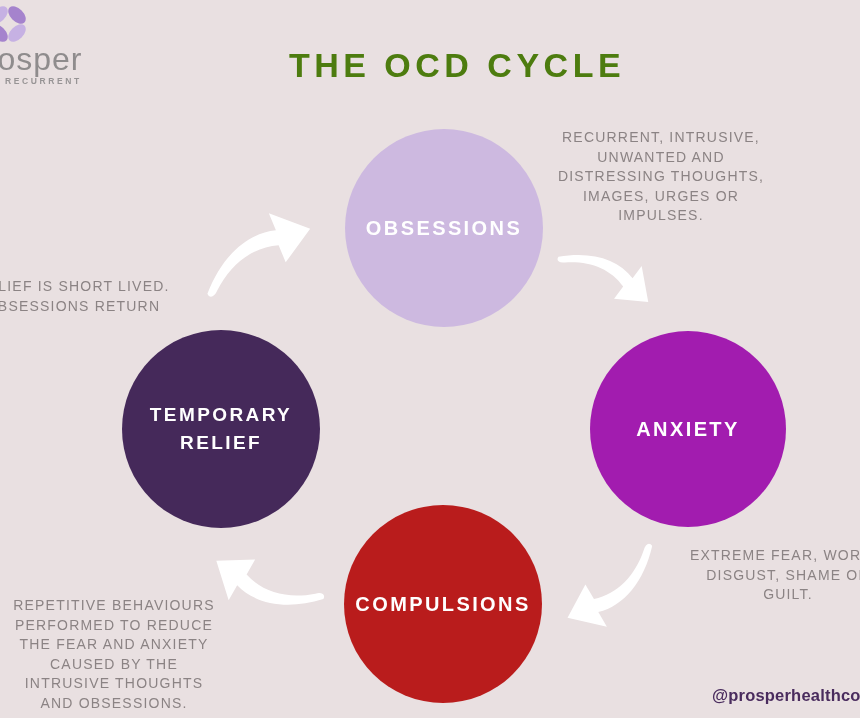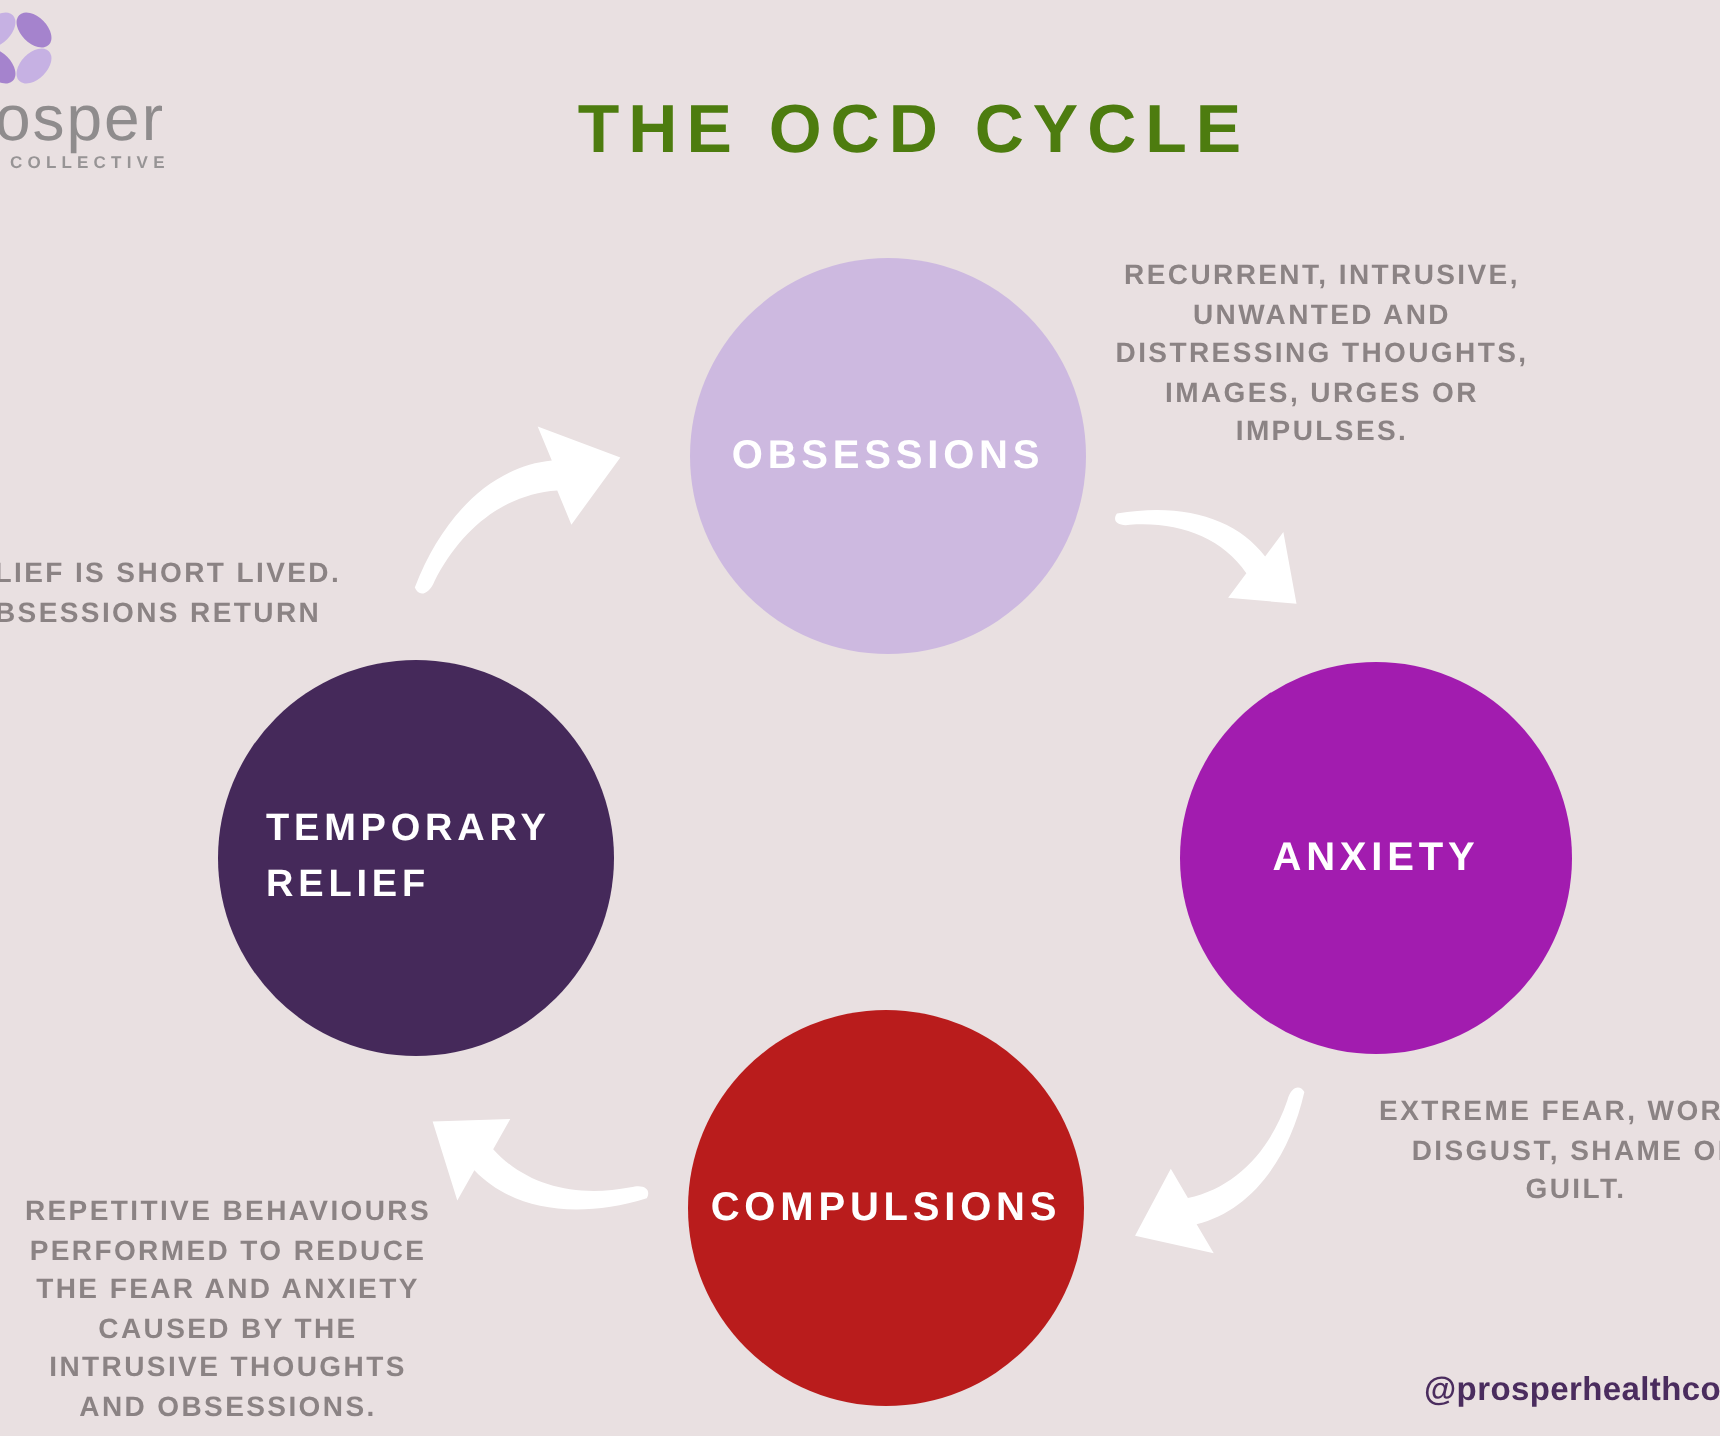--- a/index.html
+++ b/index.html
@@ -30,44 +30,44 @@
     position: absolute; left: 457px; top: 46px; transform: translateX(-50%);
     margin: 0;
     font-size: 34px; font-weight: 700; letter-spacing: 4.5px;
     color: #4d7c0f; white-space: nowrap;
   }
 
   
   .node {
     position: absolute; border-radius: 50%;
     display: flex; align-items: center; justify-content: center;
-    text-align: left;
+    text-align: center;
   }
   .circle-label {
     color: #ffffff; font-weight: 700;
     font-size: 20px; letter-spacing: 2.4px;
     line-height: 1.45; white-space: pre-line;
   }
   .node-obsessions        { left: 345px; top: 129px; width: 198px; height: 198px; background: #cdb9e0; }
   .node-anxiety           { left: 590px; top: 331px; width: 196px; height: 196px; background: #a21caf; }
   .node-compulsions       { left: 344px; top: 505px; width: 198px; height: 198px; background: #b91c1c; }
-  .node-temporary-relief  { left: 109px; top: 330px; width: 198px; height: 198px; background: #45295a; }
+  .node-temporary-relief  { left: 122px; top: 330px; width: 198px; height: 198px; background: #45295a; }
   .node-temporary-relief .circle-label { max-width: 150px; font-size: 19px; }
 
   
   .arrow { position: absolute; width: 130px; height: 100px; overflow: visible; fill: #ffffff; }
   .arrow-1 { left: 193px; top: 200px; transform: rotate(-4deg)  scale(0.92); }
   .arrow-2 { left: 546px; top: 224px; transform: rotate(55deg)  scale(0.76); }
   .arrow-3 { left: 547px; top: 542px; transform: rotate(168deg) scale(0.84); }
   .arrow-4 { left: 197px; top: 537px; transform: rotate(228deg) scale(0.86); }
 
   
   .note {
     position: absolute;
-    color: #8b8384; font-weight: 700;
+    color: #8b8384; font-weight: 400;
     font-size: 14px; letter-spacing: 1.2px; line-height: 19.5px;
     text-align: center; white-space: pre-line;
   }
   .note-obsessions        { left: 501px; top: 128px; width: 320px; }
   .note-anxiety           { left: 648px; top: 546px; width: 280px; }
   .note-compulsions       { left: -36px; top: 596px; width: 300px; }
   .note-temporary-relief  { left: -77px; top: 277px; width: 300px; }
 
   
   .handle {
@@ -88,21 +88,21 @@
 <div>
 
   <div class="logo">
     <svg class="logo-icon" width="52" height="40" viewBox="0 0 52 40">
       <ellipse cx="17" cy="11" rx="6.5" ry="10.5" transform="rotate(45 17 11)" fill="#c6b1e3"></ellipse>
       <ellipse cx="35" cy="11" rx="6.5" ry="10.5" transform="rotate(-45 35 11)" fill="#a583cd"></ellipse>
       <ellipse cx="17" cy="29" rx="6.5" ry="10.5" transform="rotate(-45 17 29)" fill="#a583cd"></ellipse>
       <ellipse cx="35" cy="29" rx="6.5" ry="10.5" transform="rotate(45 35 29)" fill="#c6b1e3"></ellipse>
     </svg>
     <div class="logo-word">prosper</div>
-    <div class="logo-sub">COLLECTIVE</div>
+    <div class="logo-sub">RECURRENT</div>
   </div>
 
   <h1 class="title">THE OCD CYCLE</h1>
 
   <div class="node node-obsessions">
     <span class="circle-label">OBSESSIONS</span>
   </div>
   <div class="node node-anxiety">
     <span class="circle-label">ANXIETY</span>
   </div>

